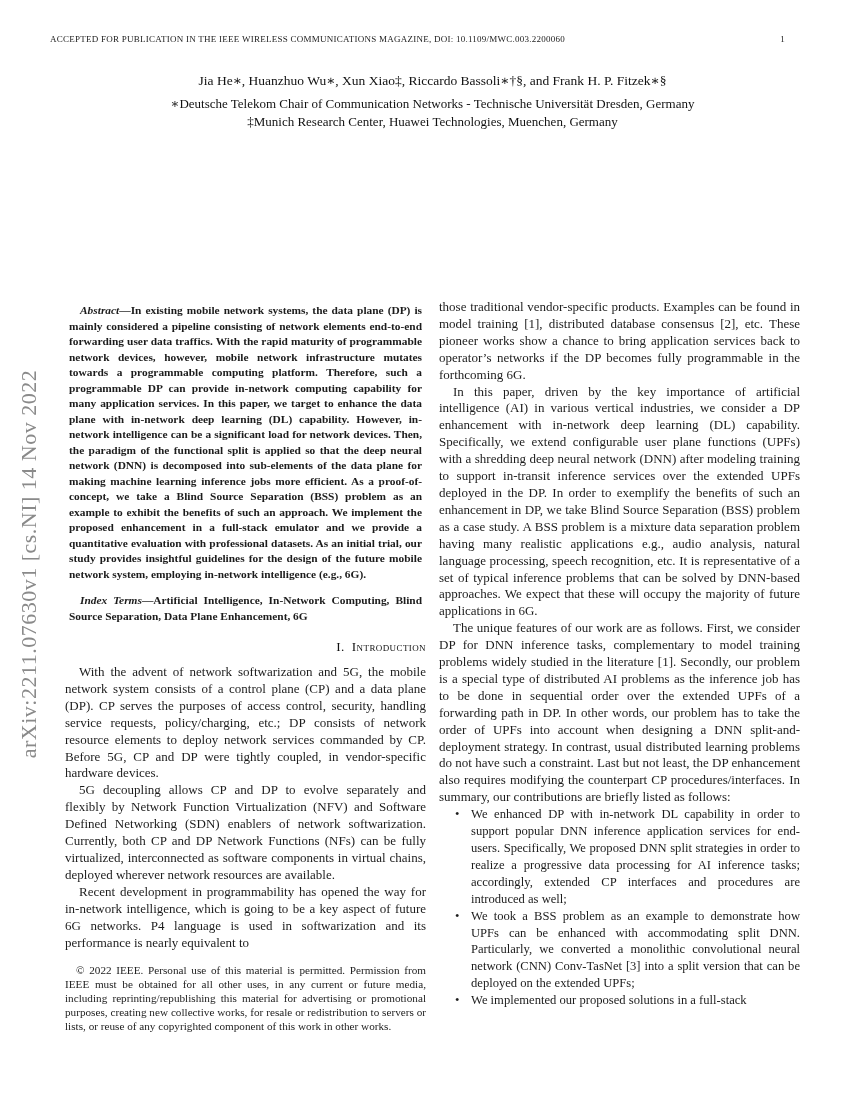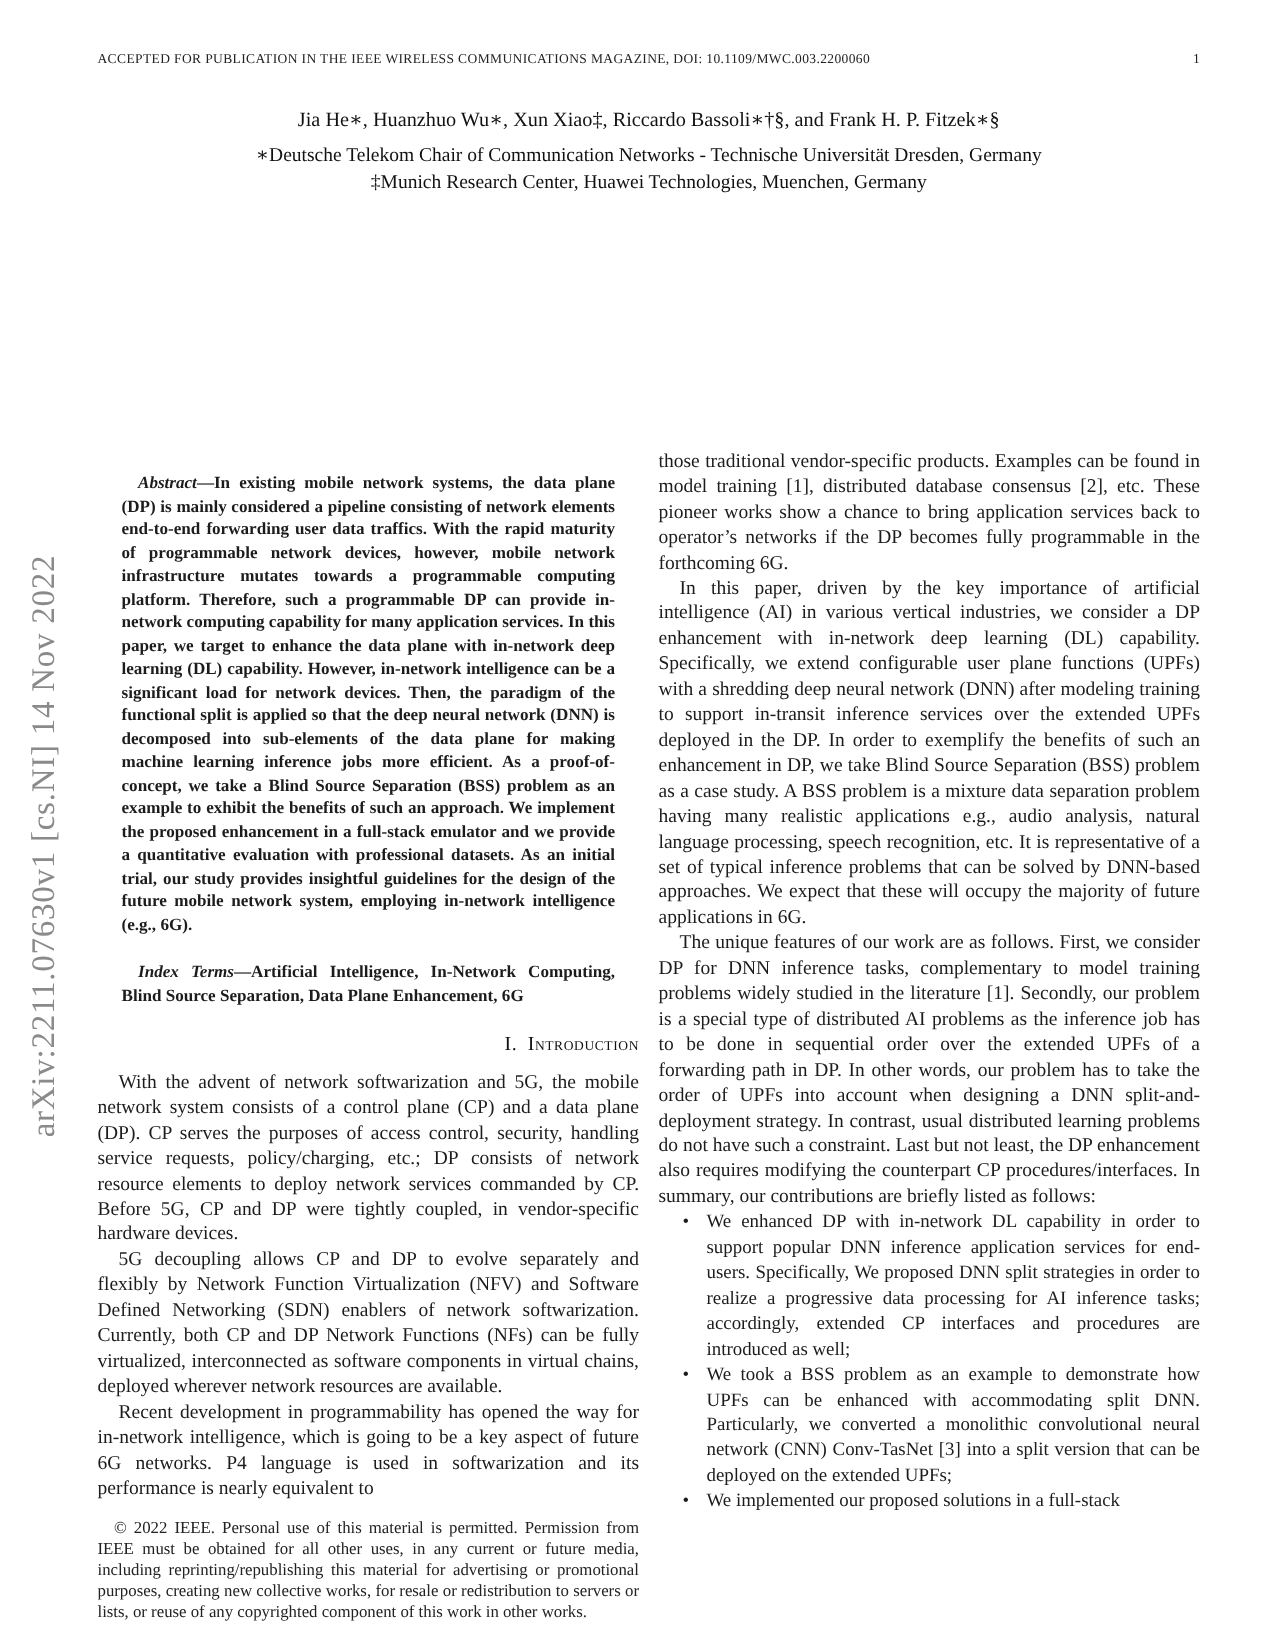--- a/index.html
+++ b/index.html
@@ -14,21 +14,21 @@
     background: #ffffff;
     overflow: hidden;
     font-family: "Liberation Serif", "DejaVu Serif", serif;
     color: #1c1c1c;
   }
 
   
   .running-header {
     position: absolute;
     top: 34px;
-    left: 65px;
+    left: 50px;
     width: 735px;
     display: flex;
     justify-content: space-between;
     font-size: 9px;
     letter-spacing: 0.25px;
     color: #222;
     white-space: nowrap;
   }
 
   
@@ -83,21 +83,21 @@
   }
   .col {
     width: 361px;
   }
 
   .abstract-par, .index-par {
     font-size: 11.4px;
     font-weight: bold;
     line-height: 15.5px;
     text-align: justify;
-    margin: 16px;
+    margin: 4px;
     text-indent: 11px;
   }
   .index-par { margin-top: 11px; }
   .lead-label { font-style: italic; }
 
   .section-heading {
     text-align: right;
     font-size: 13.2px;
     margin-top: 15px;
     margin-bottom: 9px;

